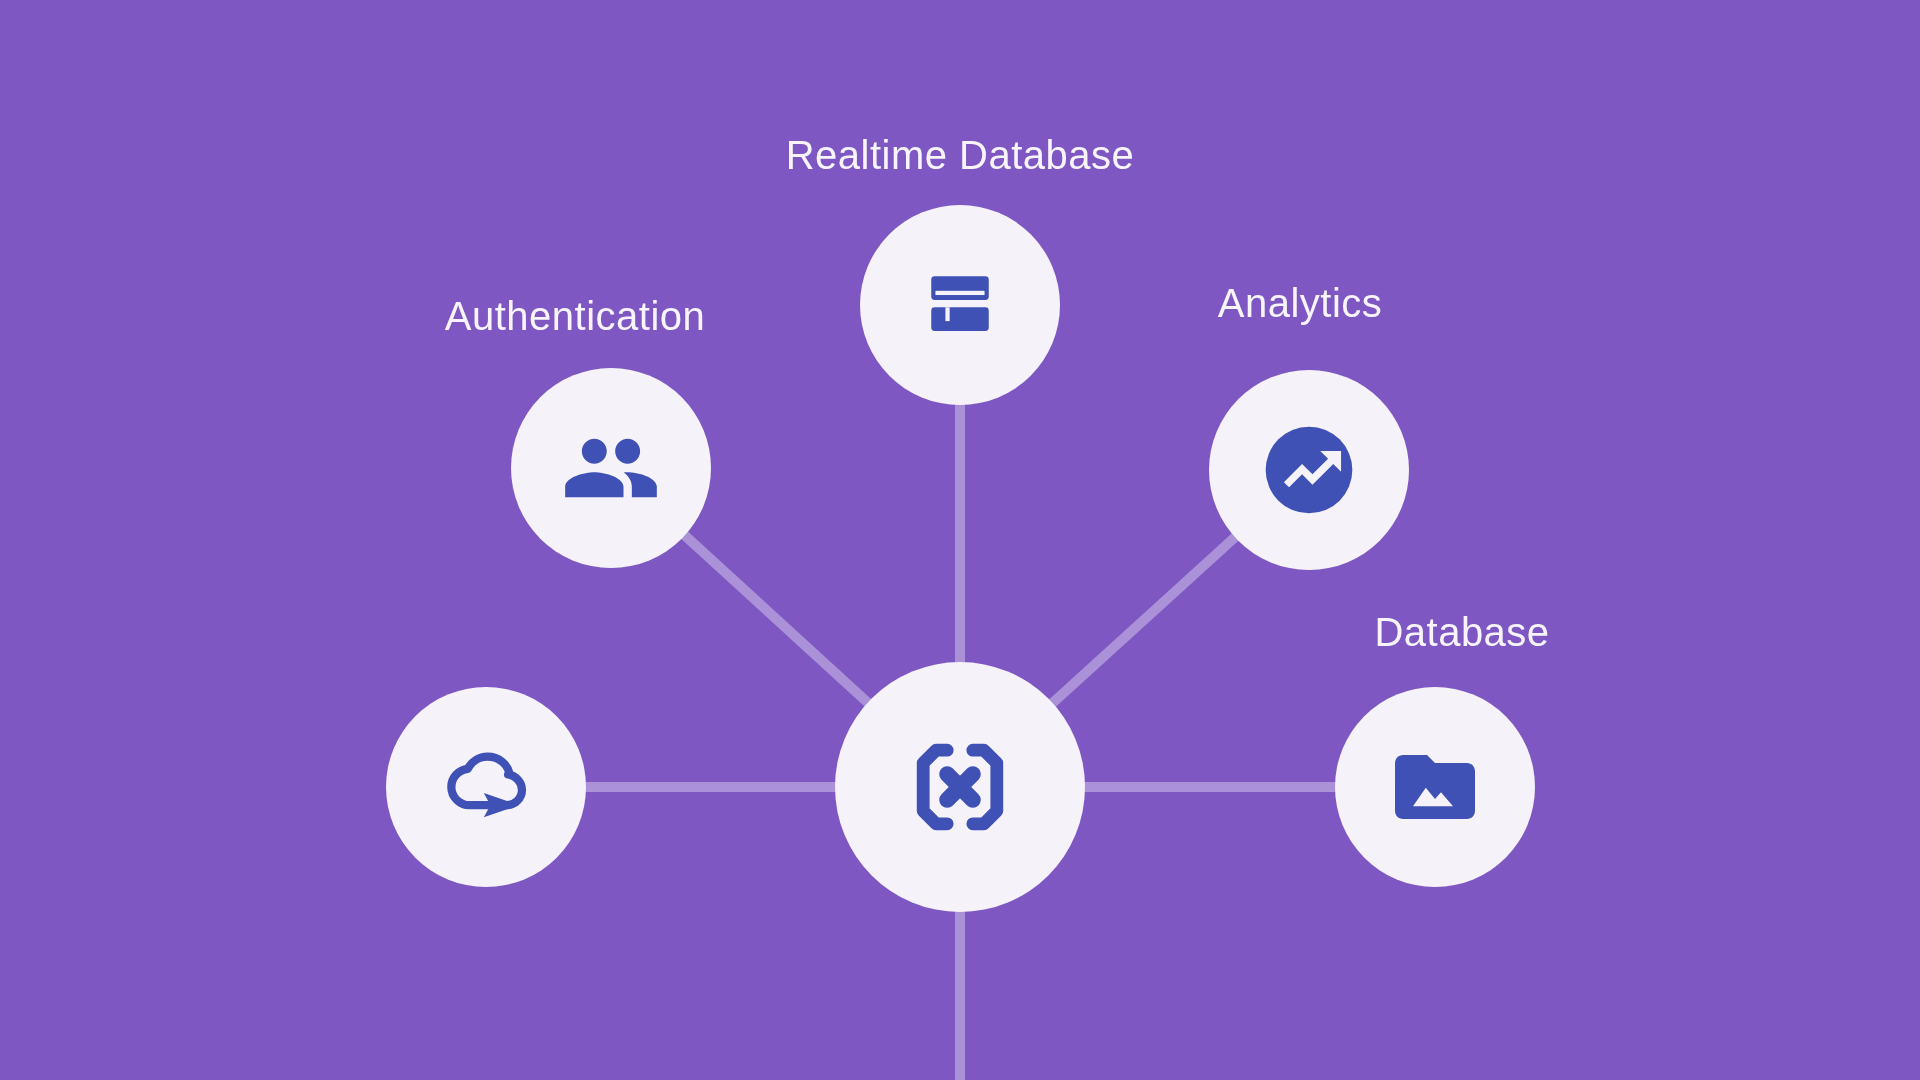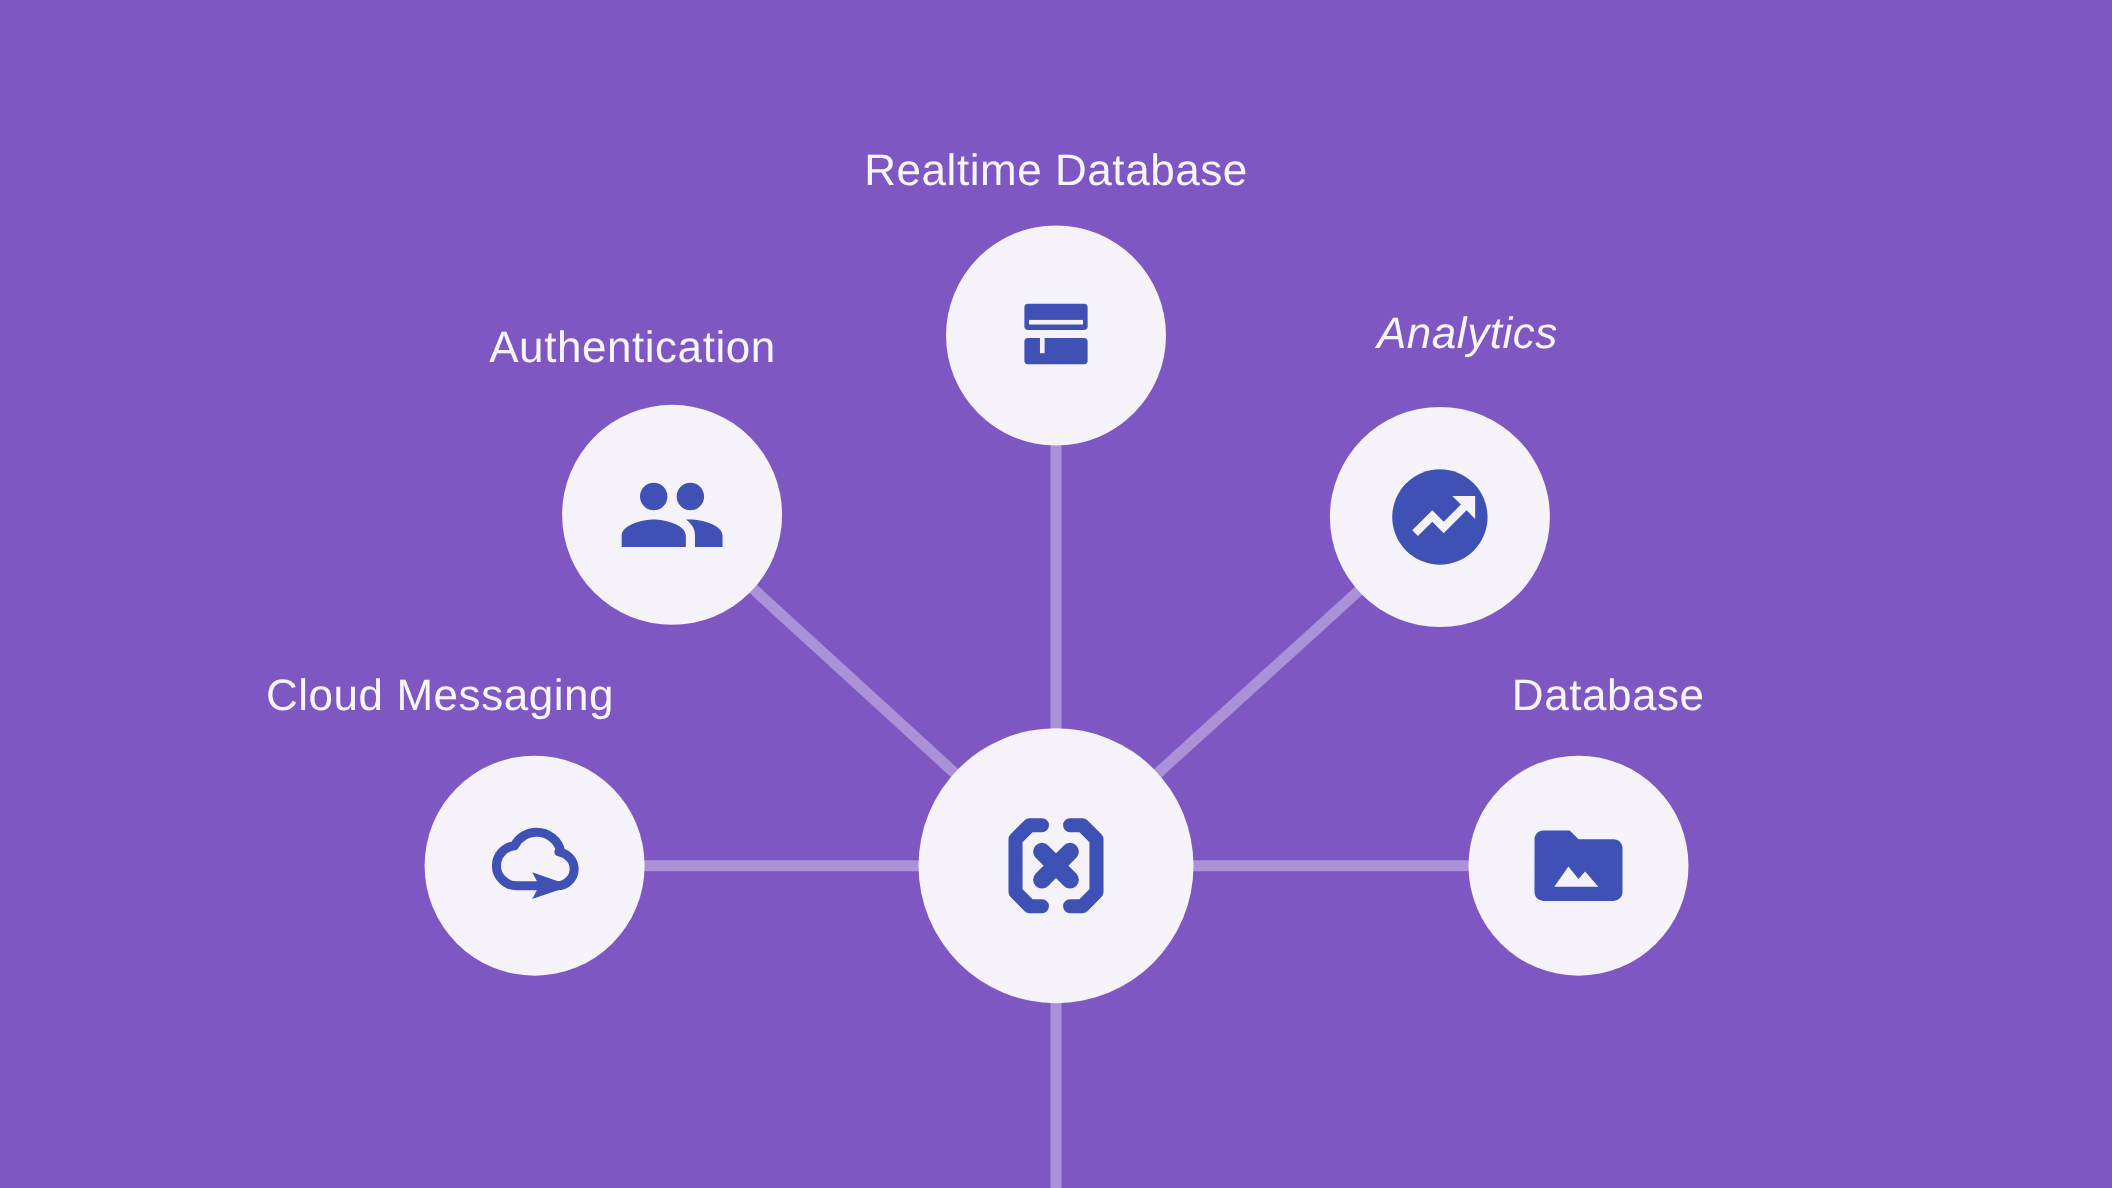--- a/index.html
+++ b/index.html
@@ -51,21 +51,21 @@
     position: absolute;
     color: #f7f5fb;
     font-size: 40px;
     font-weight: 400;
     white-space: nowrap;
     transform: translateX(-50%);
     letter-spacing: 0.5px;
   }
   .lbl-realtime   { left: 960px;  top: 133px; }
   .lbl-auth       { left: 575px;  top: 294px; }
-  .lbl-analytics  { left: 1334px; top: 281px; font-style: italic; }
+  .lbl-analytics  { left: 1300px; top: 281px; }
   .lbl-messaging  { left: 400px;  top: 610px; }
   .lbl-storage    { left: 1462px; top: 610px; }
 
   .icon { display: block; }
 </style>
 </head>
 <body>
 
 <div class="stage">
 
@@ -76,21 +76,20 @@
       <line x1="960" y1="787" x2="1309" y2="470"></line>
       <line x1="960" y1="787" x2="486" y2="787"></line>
       <line x1="960" y1="787" x2="1435" y2="787"></line>
       <line x1="960" y1="787" x2="960" y2="1080"></line>
     </g>
   </svg>
 
   <div class="node-label lbl-realtime">Realtime Database</div>
   <div class="node-label lbl-auth">Authentication</div>
   <div class="node-label lbl-analytics">Analytics</div>
-  <div class="node-label lbl-messaging">Cloud Messaging</div>
   <div class="node-label lbl-storage">Database</div>
 
   <div class="node-circle sat sat-realtime">
     <span>
       <svg class="icon" width="92" height="92" viewBox="0 0 24 24" xmlns="http://www.w3.org/2000/svg">
         <rect x="4.5" y="4.5" width="15" height="6.2" rx="0.9" fill="#3f51b5"></rect>
         <rect x="5.6" y="8.3" width="12.8" height="1.1" fill="#f5f2f9"></rect>
         <rect x="4.5" y="12.6" width="15" height="6.2" rx="0.9" fill="#3f51b5"></rect>
         <rect x="8.2" y="12.6" width="1.1" height="3.6" fill="#f5f2f9"></rect>
       </svg>

